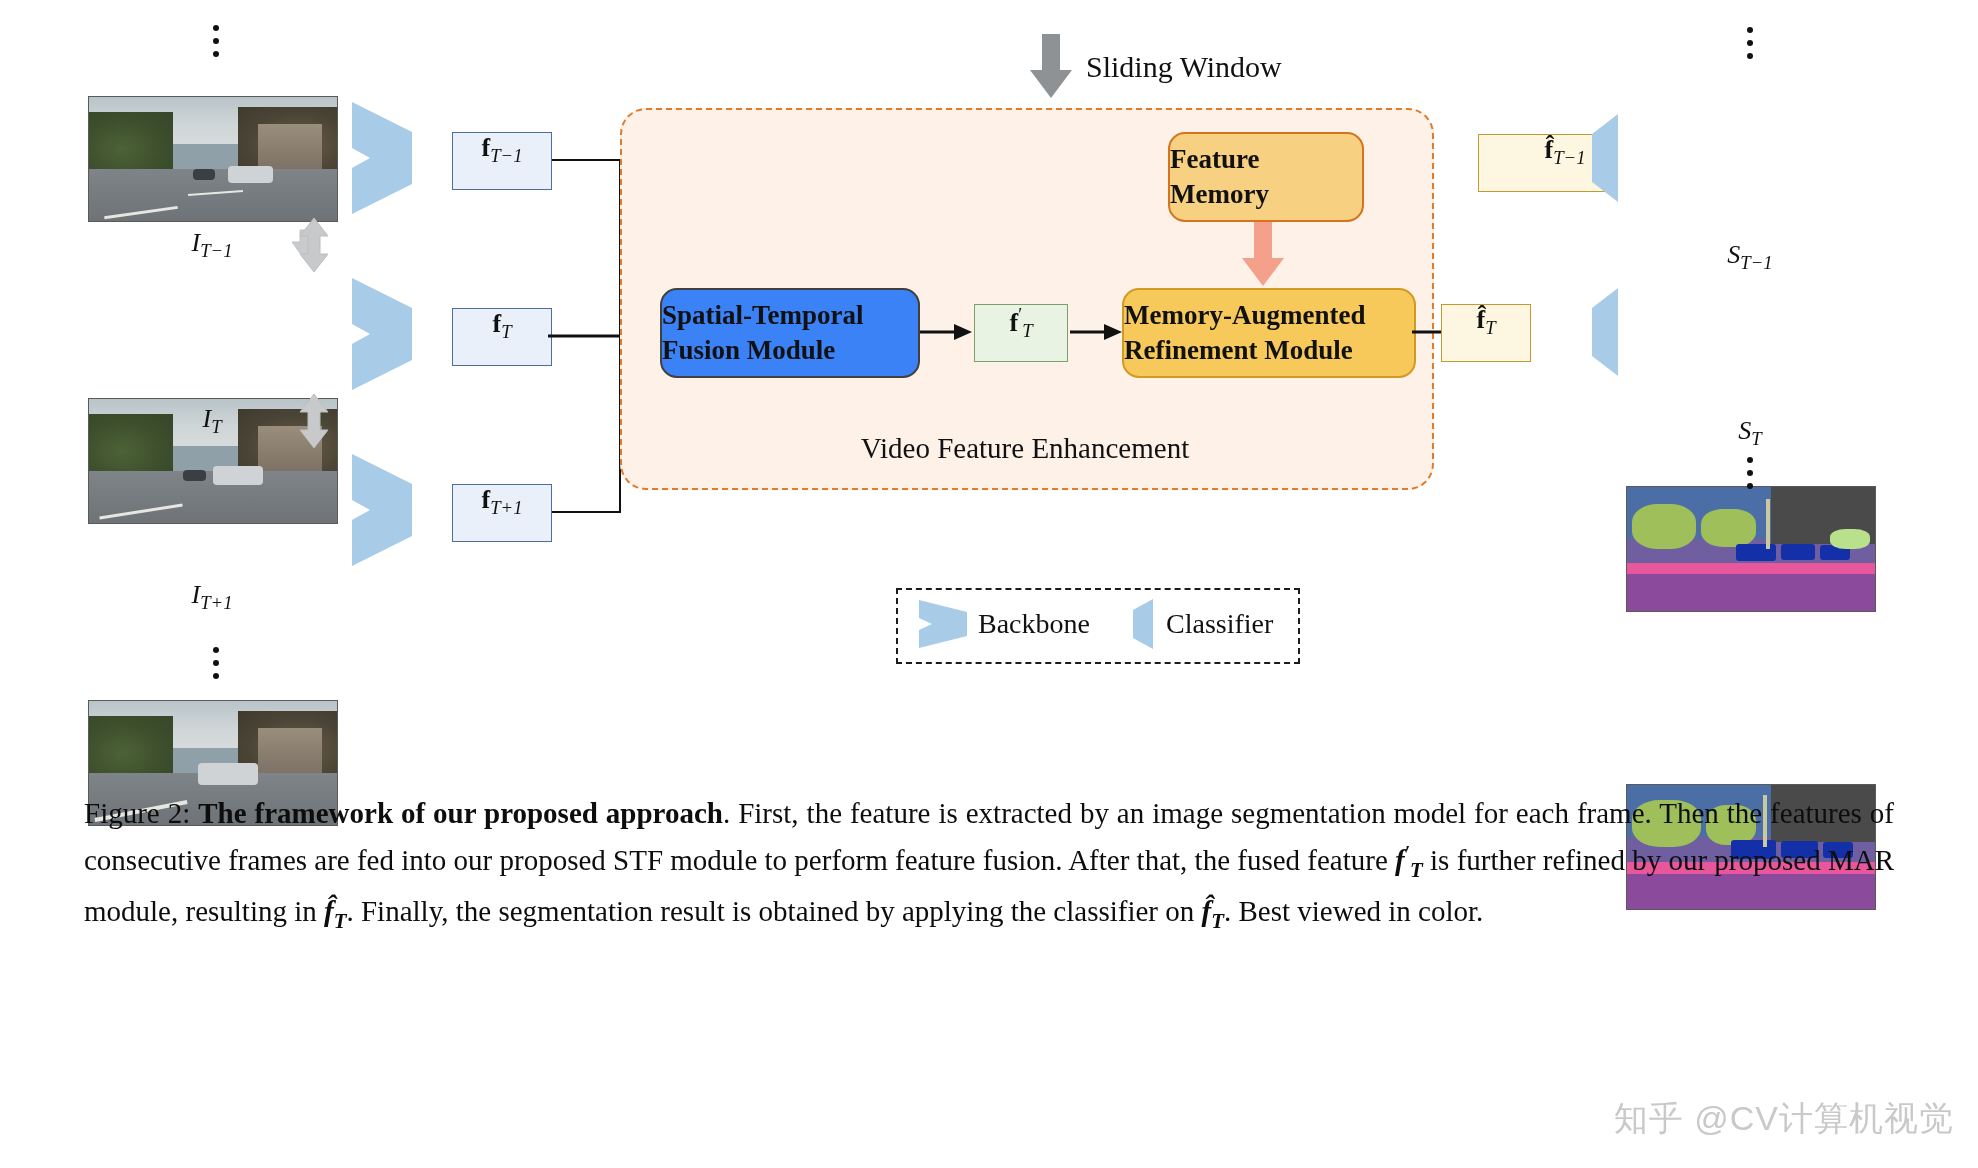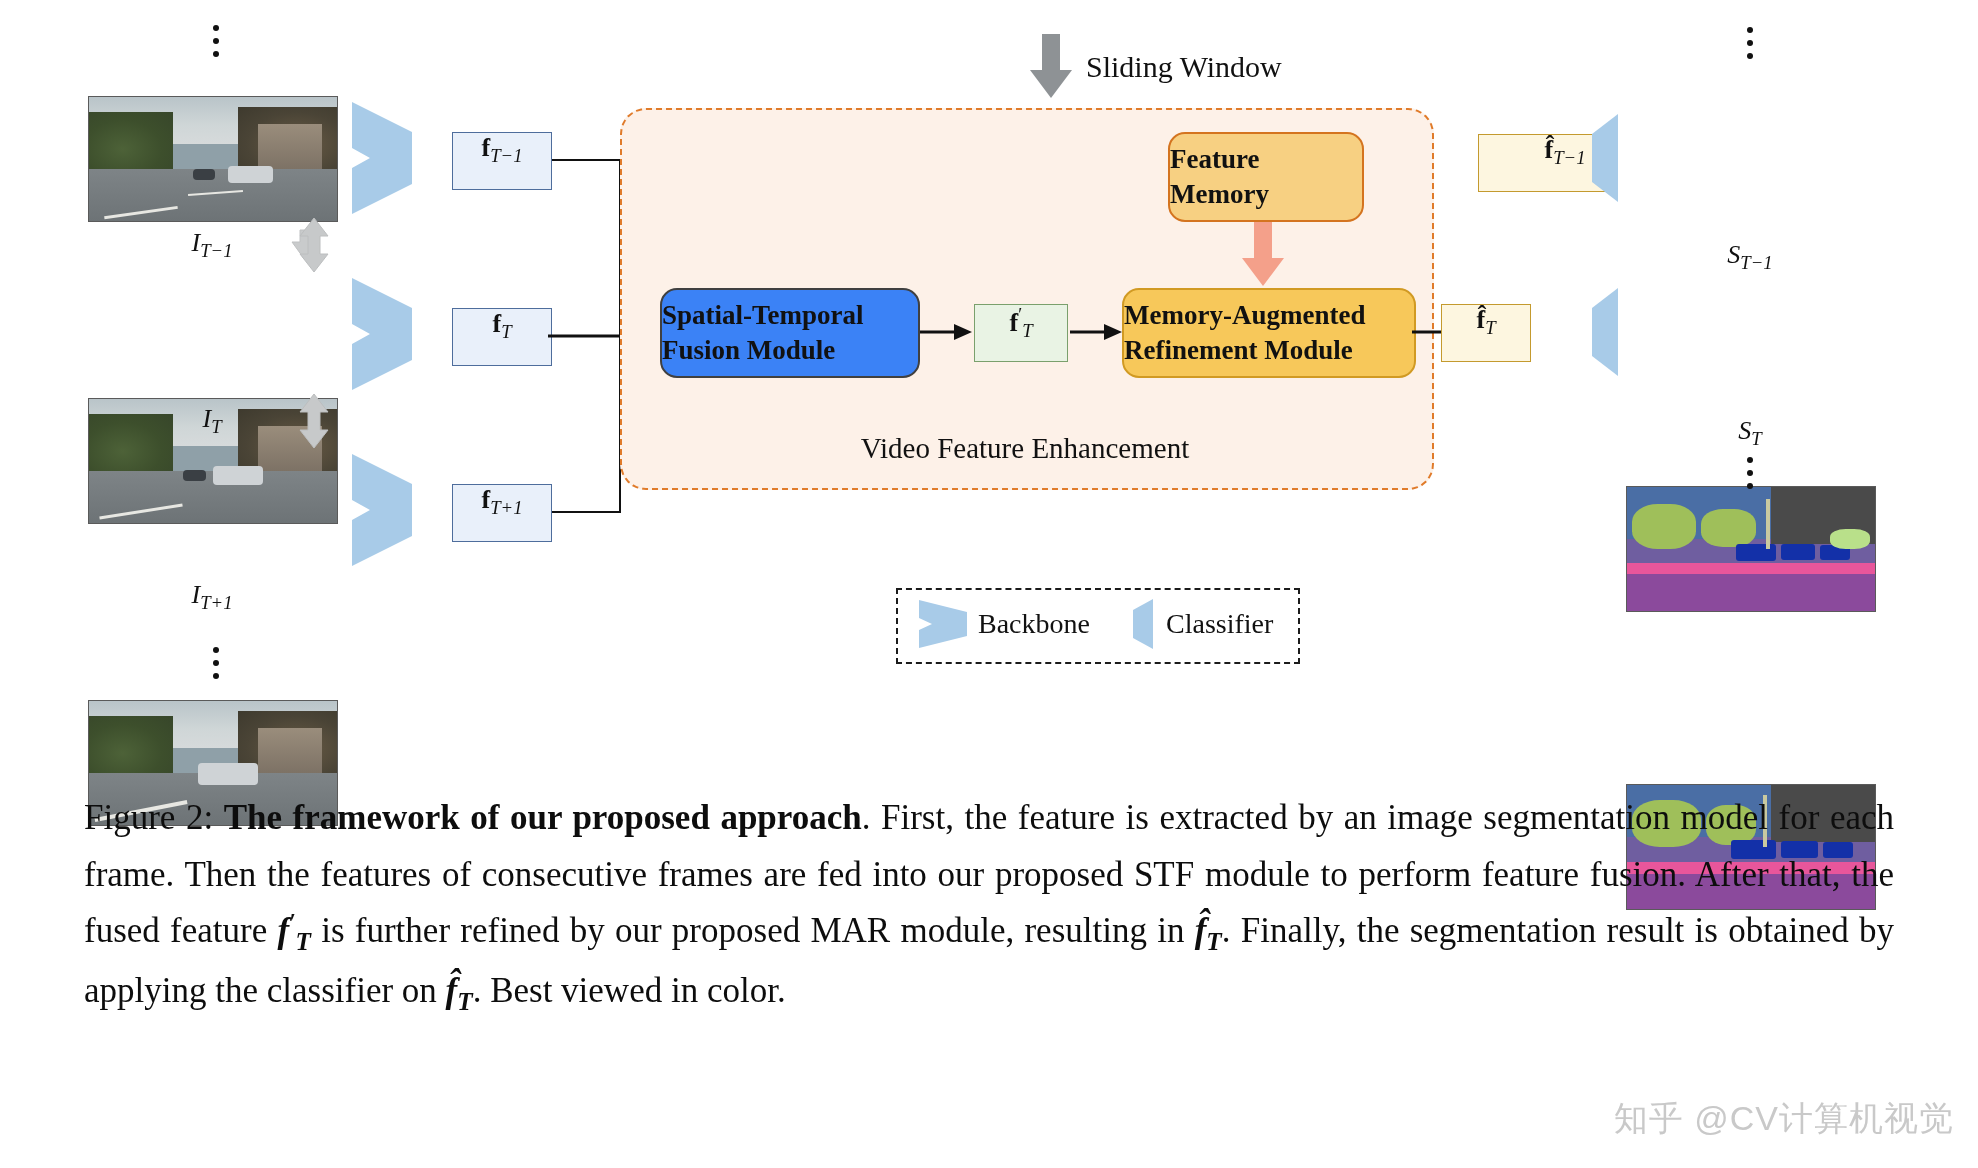--- a/index.html
+++ b/index.html
@@ -78,21 +78,21 @@
   .vfe{
     border:2.5px dashed #e07b2a;border-radius:26px;background:#fdf1e8;
   }
 
   .legend{border:2px dashed #1b1b1b;background:#ffffff;}
   svg{display:block;overflow:visible;}
 
   
   .caption{
     position:absolute;left:84px;top:790px;width:1810px;
-    font-family:"Liberation Serif",serif;font-size:35px;line-height:1.62;
+    font-family:"Liberation Serif",serif;font-size:29px;line-height:1.62;
     color:#0d0d0d;text-align:justify;
   }
   .caption b{font-weight:bold;}
   .wm{
     position:absolute;right:24px;bottom:26px;
     font-family:"Liberation Sans",sans-serif;font-size:34px;color:#c9c9c9;
     letter-spacing:1px;
   }
   sub{font-size:.72em;}
   .it{font-style:italic;}

